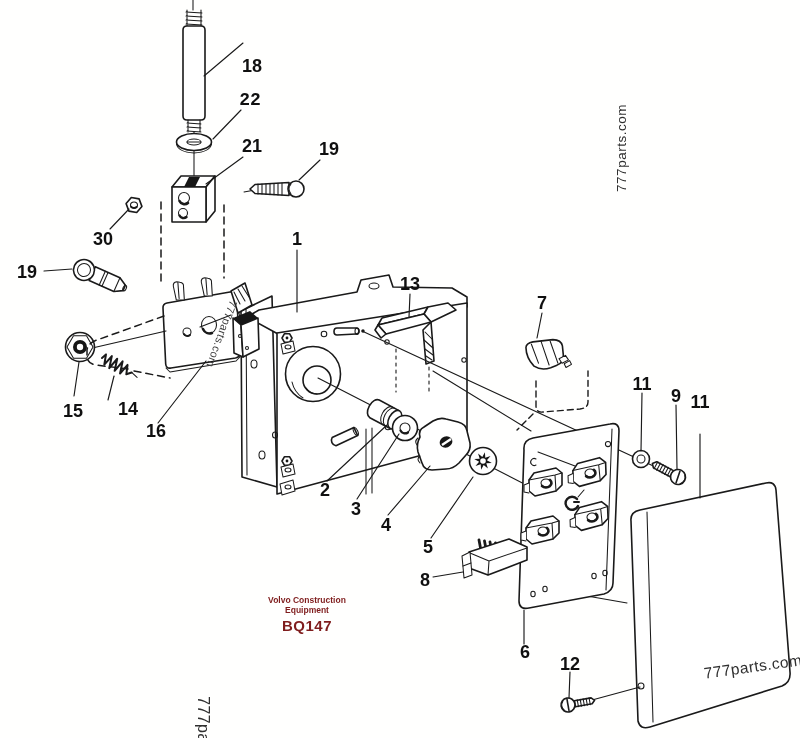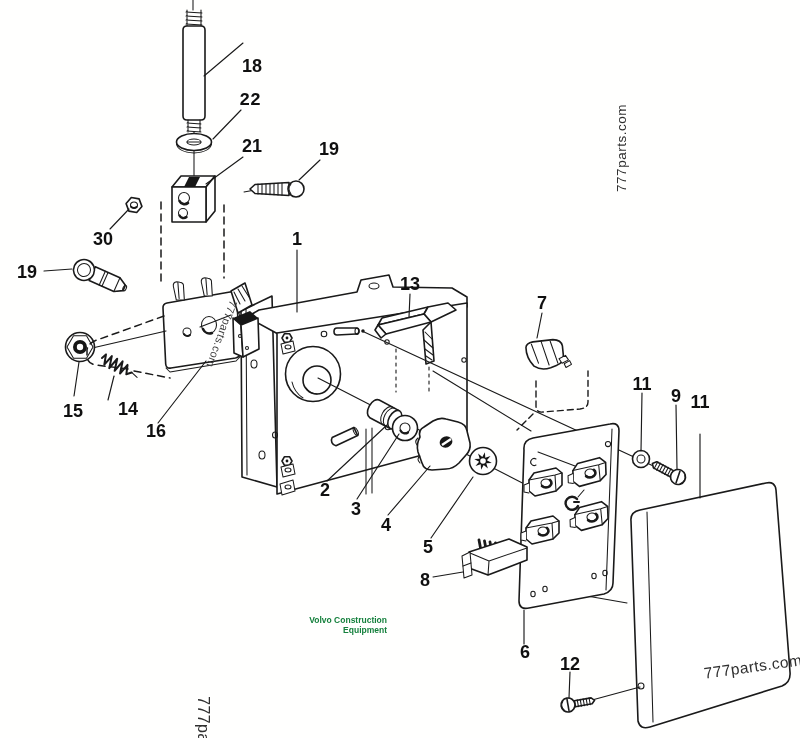--- a/index.html
+++ b/index.html
@@ -18,21 +18,21 @@
   .d34{stroke-dasharray:3,4;stroke-width:1.1;}
   .callout{position:absolute;transform:translate(-50%,-50%);
            font:700 18px "Liberation Sans",sans-serif;color:#101010;white-space:nowrap;}
   .wm{position:absolute;white-space:nowrap;color:#2f2f2f;
       font-family:"Liberation Sans",sans-serif;}
   .wm-right{font-size:13.5px;letter-spacing:.5px;transform:translate(-50%,-50%) rotate(-90deg);}
   .wm-br{font-size:15.5px;letter-spacing:.4px;transform:translate(-50%,-50%) rotate(-8deg);}
   .wm-bl{font-size:16px;letter-spacing:.4px;transform:translate(-50%,-50%) rotate(90deg);}
   .wm-plate{font-size:11px;letter-spacing:.3px;color:#3f3f3f;
             transform:translate(-50%,-50%) rotate(110deg);}
-  #caption{position:absolute;left:227px;top:616px;width:160px;text-align:right;color:#15803d;}
+  #caption{position:absolute;left:227px;top:596px;width:160px;text-align:center;color:#7f1d1d;}
   #caption .c1{font:700 8.5px "Liberation Sans",sans-serif;line-height:9.5px;}
   #caption .c2{font:700 15px "Liberation Sans",sans-serif;letter-spacing:.5px;margin-top:2px;}
 </style>
 </head>
 <body>
 
 <div id="stage">
 
   <svg id="art" width="800" height="738" viewBox="0 0 800 738">
 
@@ -375,15 +375,16 @@
     </div>
 
   <div class="wm wm-right" style="left:621px;top:148px;">777parts.com</div>
   <div class="wm wm-br" style="left:753px;top:667px;">777parts.com</div>
   <div class="wm wm-bl" style="left:203px;top:747px;">777parts.com</div>
   <div class="wm wm-plate" style="left:222px;top:334px;">777parts.com</div>
 
   <div id="caption">
     <div class="c1">Volvo Construction</div>
     <div class="c1">Equipment</div>
+    <div class="c2">BQ147</div>
   </div>
 
 </div>
 
 </body></html>

